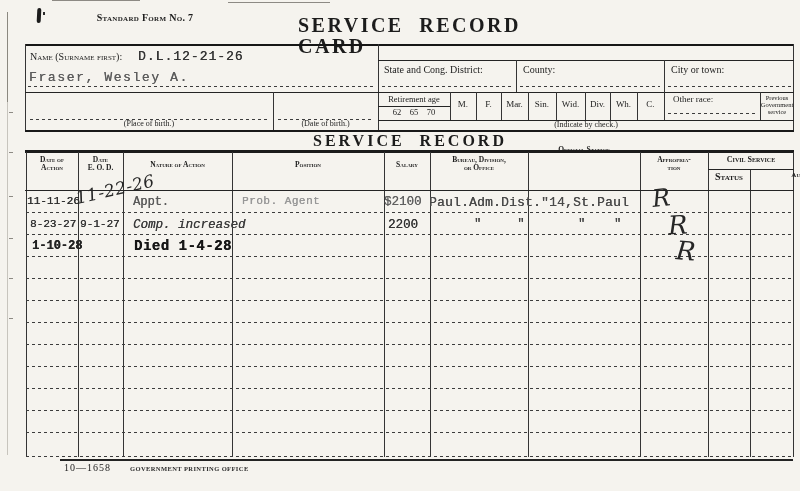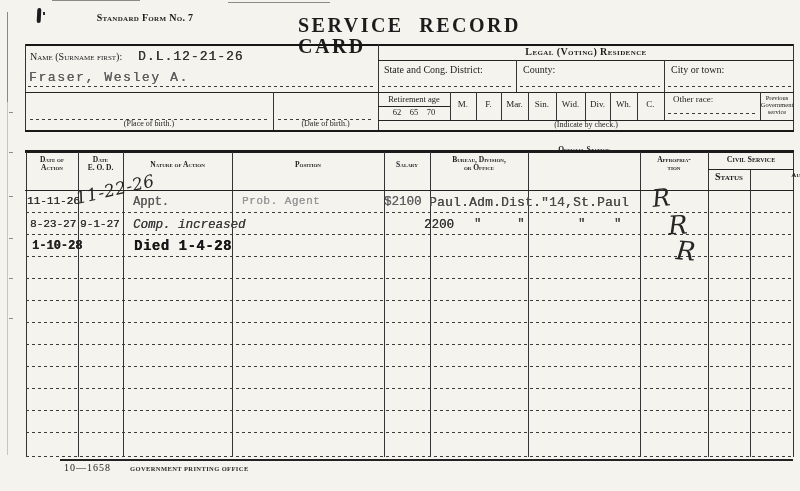--- a/index.html
+++ b/index.html
@@ -47,21 +47,20 @@
   <div class="typed" style="left:29px;top:71px;font-size:13px;letter-spacing:1.6px;color:#5d5d5d;">Fraser, Wesley A.</div>
   <div class="dl" style="left:28px;top:86px;width:348px;"></div>
 
   <div class="hl" style="left:25px;top:92px;width:769px;"></div>
   <div class="vl" style="left:273px;top:92px;height:38px;"></div>
   <div class="dl" style="left:30px;top:119px;width:238px;"></div>
   <div class="dl" style="left:278px;top:119px;width:96px;"></div>
   <div class="lbl ctr" style="left:25px;top:120px;width:248px;font-size:8px;font-variant:normal;">(Place of birth.)</div>
   <div class="lbl ctr" style="left:273px;top:120px;width:105px;font-size:8px;font-variant:normal;">(Date of birth.)</div>
 
-  <div class="lbl ctr" style="left:378px;top:47px;width:416px;font-size:10px;font-weight:bold;letter-spacing:0.4px;">Legal (Voting) Residence</div>
   <div class="hl" style="left:378px;top:60px;width:416px;"></div>
   <div class="vl" style="left:516px;top:60px;height:32px;"></div>
   <div class="vl" style="left:664px;top:60px;height:32px;"></div>
   <div class="lbl" style="left:384px;top:65px;font-size:10px;font-variant:normal;">State and Cong. District:</div>
   <div class="lbl" style="left:523px;top:65px;font-size:10px;font-variant:normal;">County:</div>
   <div class="lbl" style="left:671px;top:65px;font-size:10px;font-variant:normal;">City or town:</div>
   <div class="dl" style="left:382px;top:86px;width:130px;"></div>
   <div class="dl" style="left:520px;top:86px;width:140px;"></div>
   <div class="dl" style="left:668px;top:86px;width:124px;"></div>
 
@@ -91,20 +90,21 @@
   <div class="lbl ctr" style="left:758px;top:95px;width:38px;font-size:6.5px;font-variant:normal;">
     <div>Previous</div>
     <div>Government</div>
     <div>service</div>
   </div>
   <div class="hl" style="left:378px;top:120px;width:416px;"></div>
   <div class="lbl ctr" style="left:378px;top:121px;width:416px;font-size:8px;font-variant:normal;">(Indicate by check.)</div>
 
   <div class="hl" style="left:25px;top:130px;width:769px;height:2px;background:#191919;"></div>
 
+  <div class="lbl ctr" style="left:270px;top:133px;width:280px;font-size:16px;font-weight:bold;font-variant:normal;letter-spacing:3px;word-spacing:8px;">SERVICE RECORD</div>
 
   <div class="hl" style="left:25px;top:150px;width:769px;height:3px;background:#1b1b1b;"></div>
   <div class="vl" style="left:26px;top:152px;height:305px;"></div>
   <div class="vl" style="left:78px;top:152px;height:305px;"></div>
   <div class="vl" style="left:123px;top:152px;height:305px;"></div>
   <div class="vl" style="left:232px;top:152px;height:305px;"></div>
   <div class="vl" style="left:384px;top:152px;height:305px;"></div>
   <div class="vl" style="left:430px;top:152px;height:305px;"></div>
   <div class="vl" style="left:528px;top:152px;height:305px;"></div>
   <div class="vl" style="left:640px;top:152px;height:305px;"></div>
@@ -156,21 +156,21 @@
   <div class="hand" style="left:78px;top:190px;font-size:17px;transform:rotate(-13deg);transform-origin:left bottom;letter-spacing:0.5px;">11-22-26</div>
   <div class="typed" style="left:133px;top:196px;font-size:12px;color:#5a5a5a;">Appt.</div>
   <div class="typed faded" style="left:242px;top:196px;font-size:11px;letter-spacing:0.5px;">Prob. Agent</div>
   <div class="typed" style="left:384px;top:196px;font-size:12.5px;color:#606060;">$2100</div>
   <div class="typed" style="left:429px;top:196px;font-size:13px;color:#4a4a4a;letter-spacing:0.2px;">Paul.Adm.Dist.″14,St.Paul</div>
   <div class="hand" style="left:652px;top:186px;font-size:24px;transform:rotate(-6deg);">R</div>
 
   <div class="typed" style="left:30px;top:219px;font-size:11px;color:#333;">8-23-27</div>
   <div class="typed" style="left:80px;top:219px;font-size:11px;color:#333;">9-1-27</div>
   <div class="typed" style="left:133px;top:219px;font-size:12.5px;color:#3c3c3c;font-style:italic;">Comp. increased</div>
-  <div class="typed" style="left:388px;top:219px;font-size:12.5px;color:#333;margin-left:36px;">2200</div>
+  <div class="typed" style="left:388px;top:219px;font-size:12.5px;color:#333;">2200</div>
   <div class="typed" style="left:474px;top:218px;font-size:12px;color:#444;">"     "</div>
   <div class="typed" style="left:578px;top:218px;font-size:12px;color:#444;">"    "</div>
   <div class="hand" style="left:668px;top:212px;font-size:26px;transform:rotate(-3deg);">R</div>
 
   <div class="typed" style="left:32px;top:240px;font-size:12px;font-weight:bold;color:#222;">1-10-28</div>
   <div class="typed" style="left:134px;top:239px;font-size:14px;font-weight:bold;color:#161616;letter-spacing:0.5px;">Died 1-4-28</div>
   <div class="hand" style="left:676px;top:238px;font-size:26px;transform:rotate(5deg);">R</div>
 
   <div class="lbl" style="left:64px;top:463px;font-size:10px;font-variant:normal;letter-spacing:1px;">10—1658</div>
   <div class="lbl" style="left:130px;top:466px;font-size:6.5px;font-weight:bold;letter-spacing:0.4px;text-transform:uppercase;font-variant:normal;color:#2c2c2c;">Government Printing Office</div>

